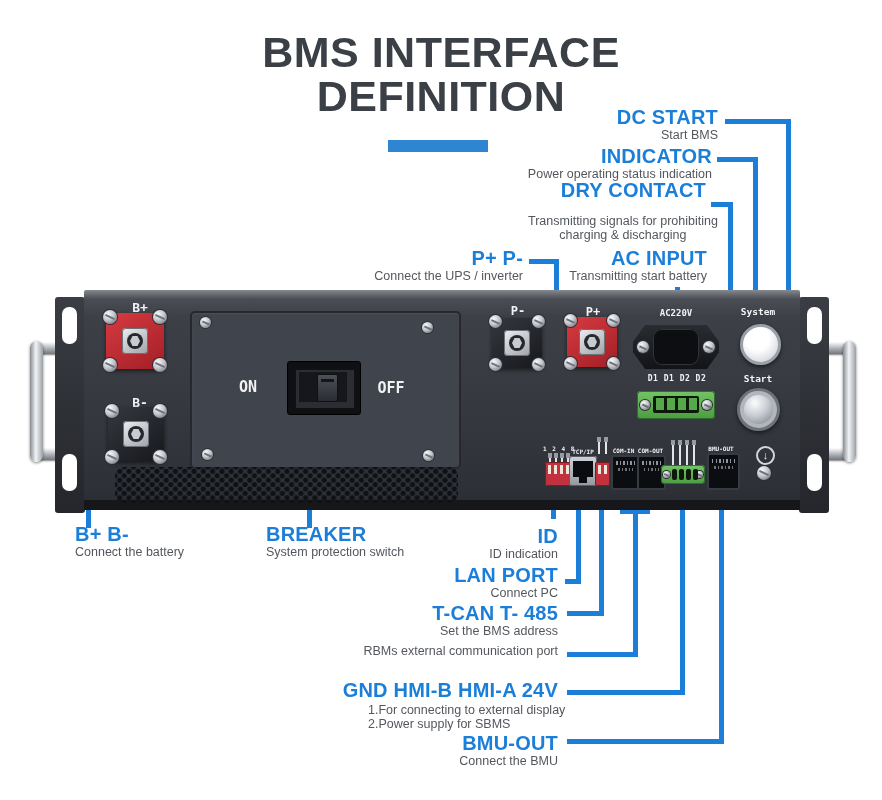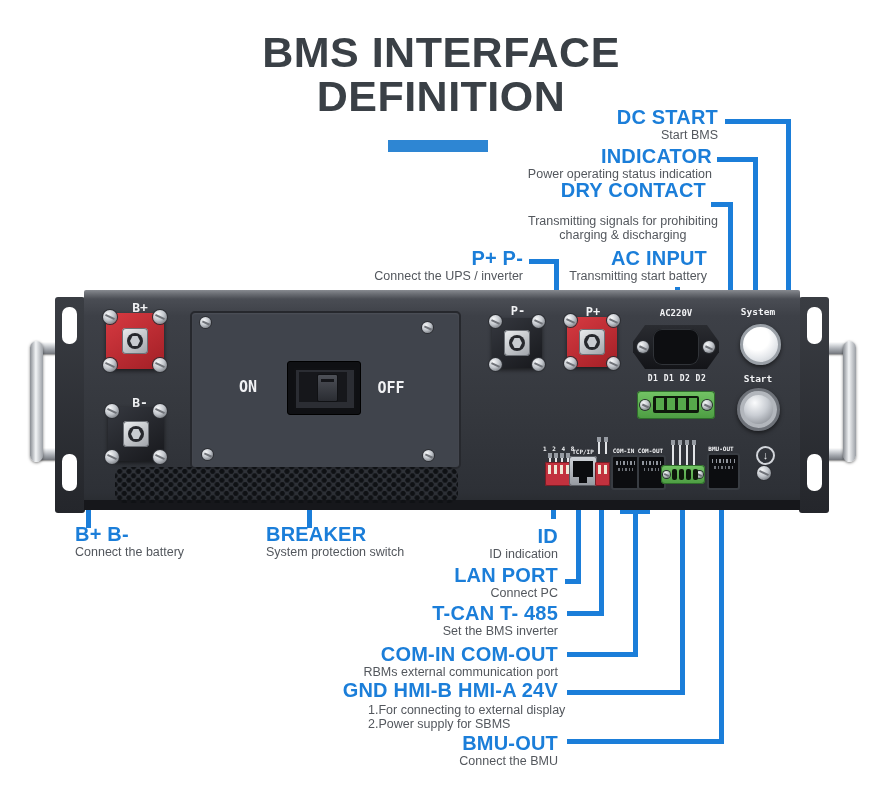--- a/index.html
+++ b/index.html
@@ -118,24 +118,23 @@
 <div class="co ta-r" style="right:324px;top:526px;">
   <div class="lbl">ID</div>
   <div class="dsc">ID indication</div>
 </div>
 <div class="co ta-r" style="right:324px;top:565px;">
   <div class="lbl">LAN PORT</div>
   <div class="dsc">Connect PC</div>
 </div>
 <div class="co ta-r" style="right:324px;top:603px;">
   <div class="lbl">T-CAN T- 485</div>
-  <div class="dsc">Set the BMS inverter</div>
+  <div class="dsc">Set the BMS address</div>
 </div>
 <div class="co ta-r" style="right:324px;top:644px;">
-  <div class="lbl">COM-IN COM-OUT</div>
   <div class="dsc">RBMs external communication port</div>
 </div>
 <div class="co ta-r" style="right:324px;top:680px;">
   <div class="lbl">GND HMI-B HMI-A 24V</div>
 </div>
 <div class="co ta-l" style="left:368px;top:703px;">
   <div class="dsc">1.For connecting to external display</div>
   <div class="dsc">2.Power supply for SBMS</div>
 </div>
 <div class="co ta-r" style="right:324px;top:733px;">

